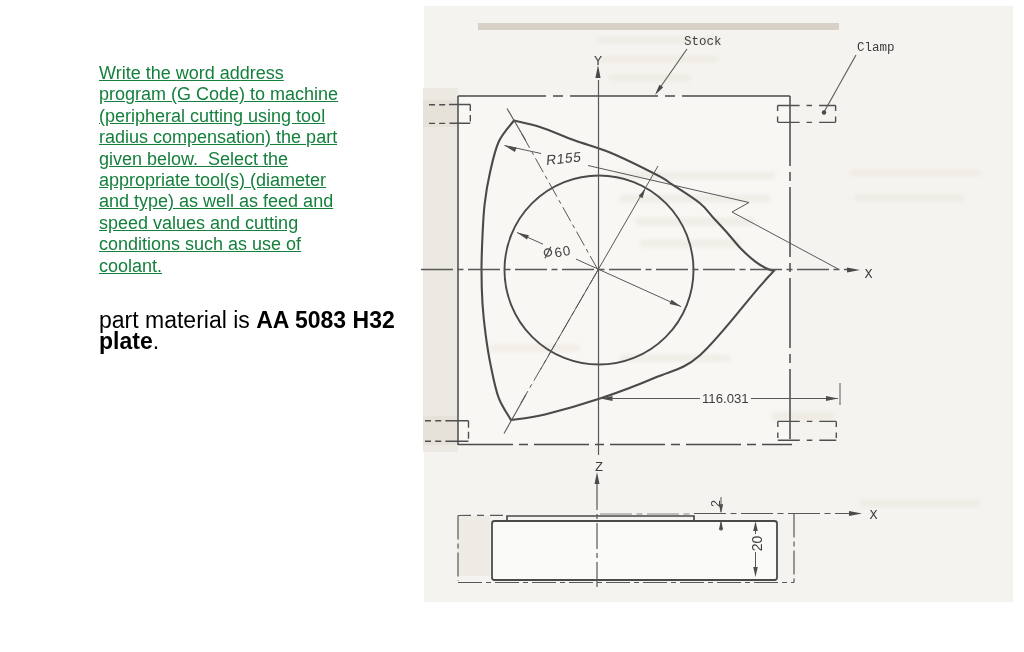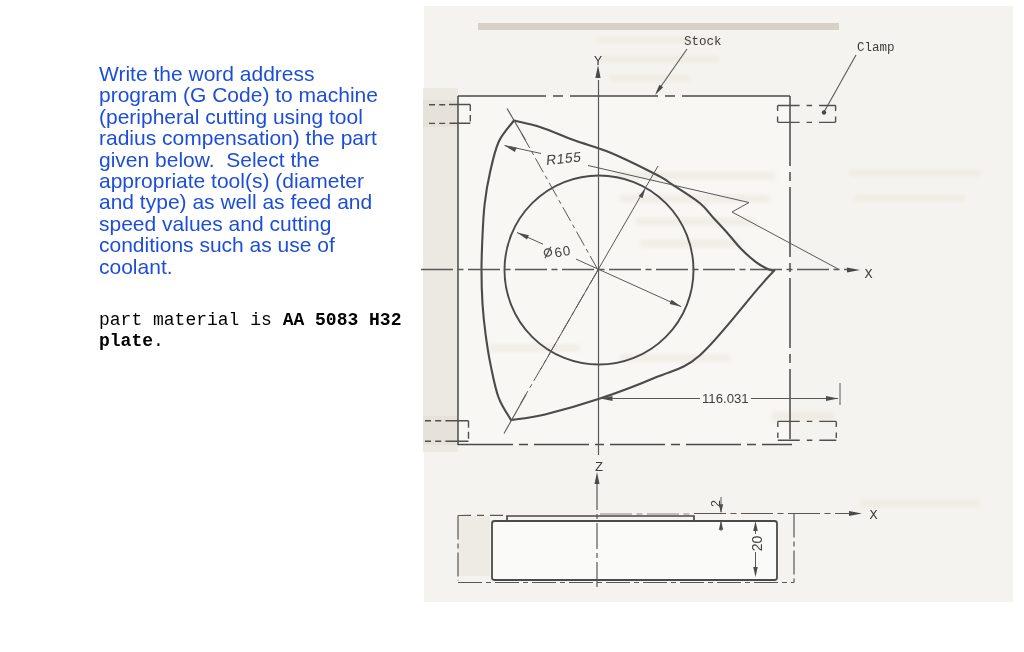--- a/index.html
+++ b/index.html
@@ -1,19 +1,19 @@
 <!DOCTYPE html>
 <html><head>
 <meta charset="utf-8">
 <style>
 html,body{margin:0;padding:0;background:#ffffff;}
 #canvas{position:relative;width:1024px;height:652px;overflow:hidden;background:#ffffff;
   font-family:"Liberation Sans", sans-serif;}
-#qtext{position:absolute;left:99px;top:63px;font-size:21px;line-height:21.4px;color:#1d4ed8;}
-#qtext2{position:absolute;left:99px;top:310px;font-size:18px;line-height:21.4px;color:#000;font-family:Liberation Mono, monospace;}
+#qtext{position:absolute;left:99px;top:63px;font-size:18px;line-height:21.4px;color:#15803d;text-decoration:underline;}
+#qtext2{position:absolute;left:99px;top:310px;font-size:23px;line-height:21.4px;color:#000;}
 svg{position:absolute;left:0;top:0;}
 .mono{font-family:"Liberation Mono", monospace;fill:#3d3d3d;}
 </style>
 </head>
 <body>
 <div id="canvas">
 
 <div id="qtext">Write the word address<br>program (G Code) to machine<br>(peripheral cutting using tool<br>radius compensation) the part<br>given below.&nbsp; Select the<br>appropriate tool(s) (diameter<br>and type) as well as feed and<br>speed values and cutting<br>conditions such as use of<br>coolant.</div>
 
 <div id="qtext2">part material is <b>AA 5083 H32<br>plate</b>.</div>

